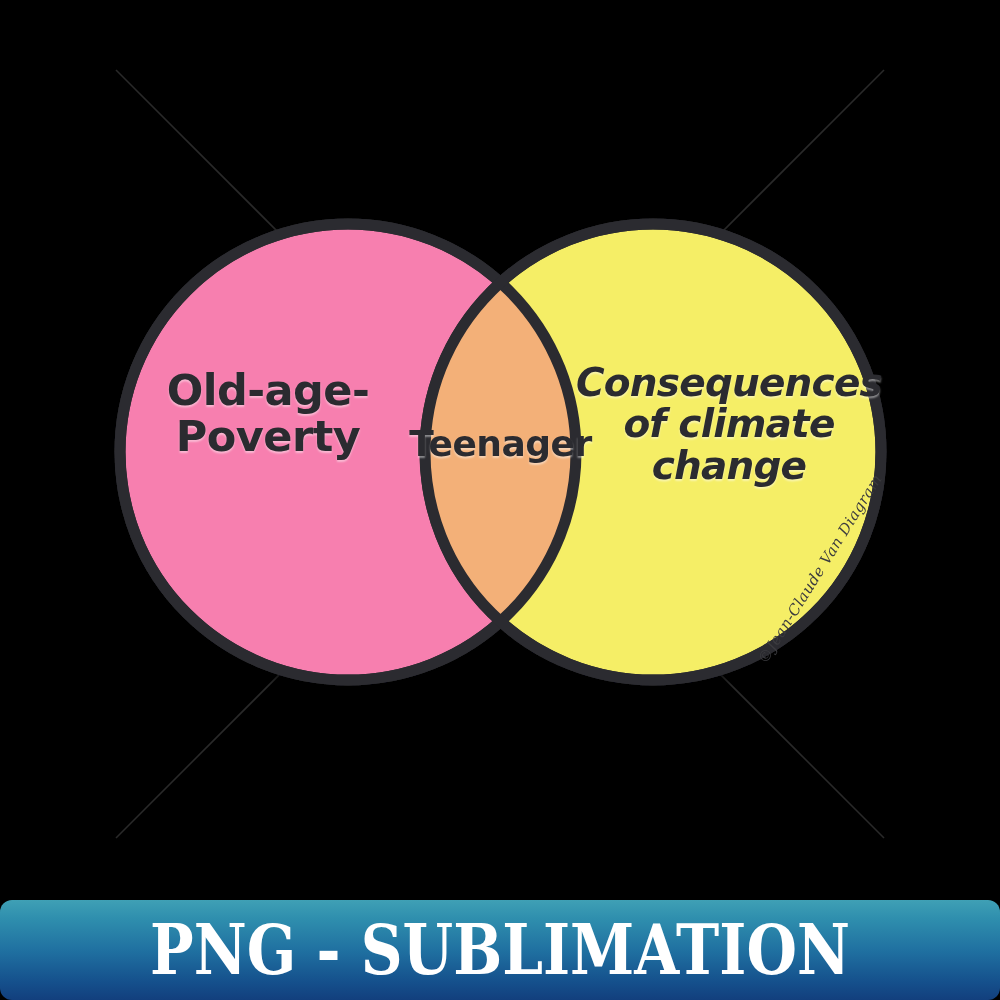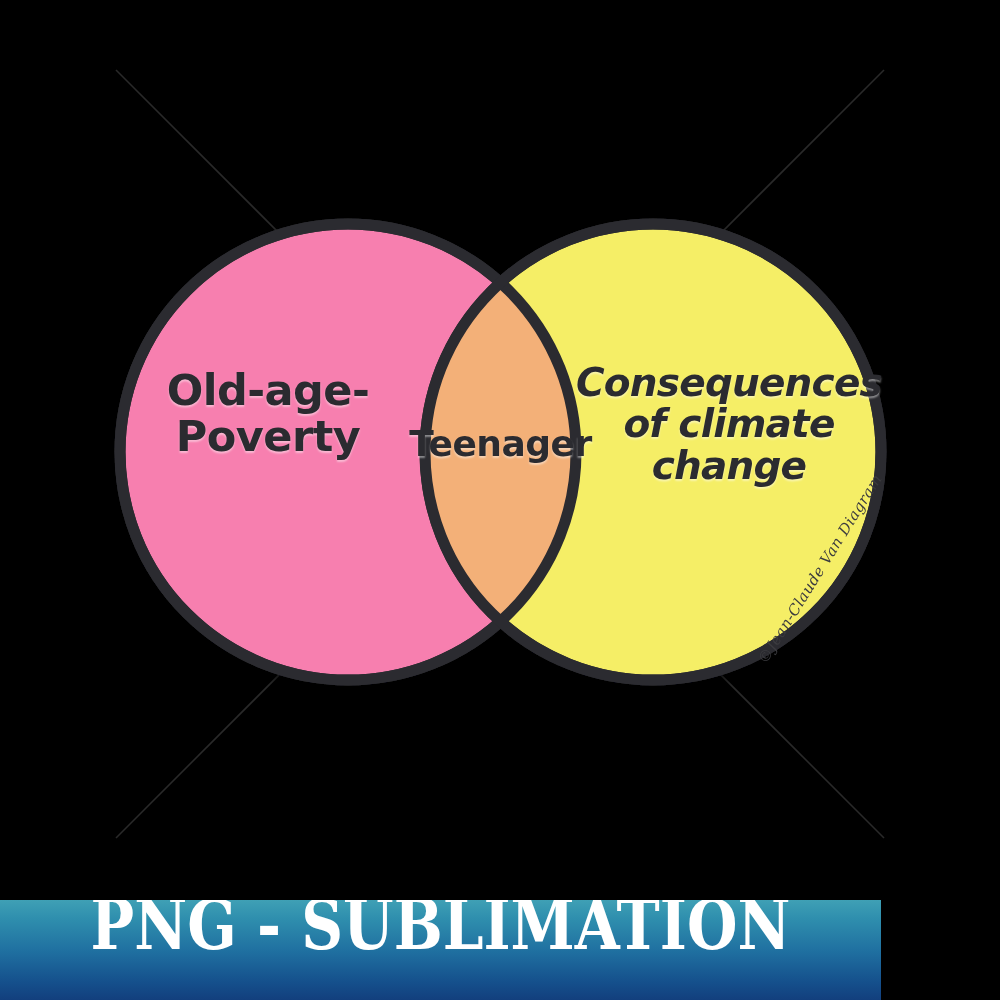--- a/index.html
+++ b/index.html
@@ -111,26 +111,28 @@
     white-space: nowrap;
     pointer-events: none;
     user-select: none;
   }
 
   
   .banner {
     position: absolute;
     left: 0;
     top: 900px;
-    width: 881px;
+    width: 1000px;
     height: 100px;
     background: linear-gradient(180deg, #3fa0b5 0%, #2f8fae 18%, #1f6fa0 52%, #15508c 82%, #123f7d 100%);
     display: flex;
+    align-items: center;
     justify-content: center;
     overflow: hidden;
+    border-radius: 12px;
   }
 
   .banner-text {
     font-family: "DejaVu Serif", serif;
     font-weight: 700;
     font-size: 58px;
     letter-spacing: 0px;
     color: #ffffff;
     text-align: center;
     line-height: 1;

